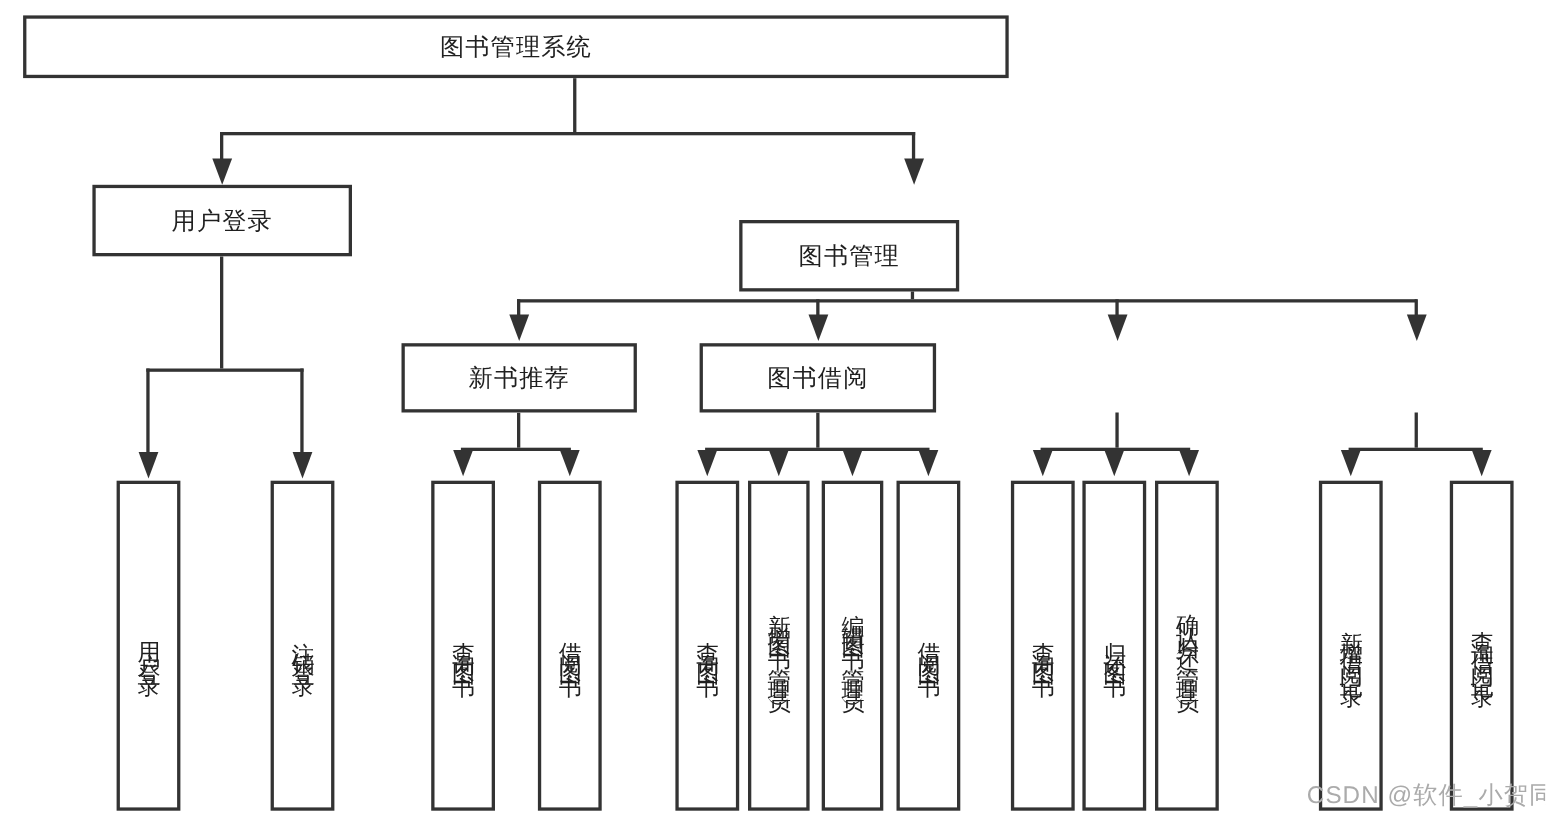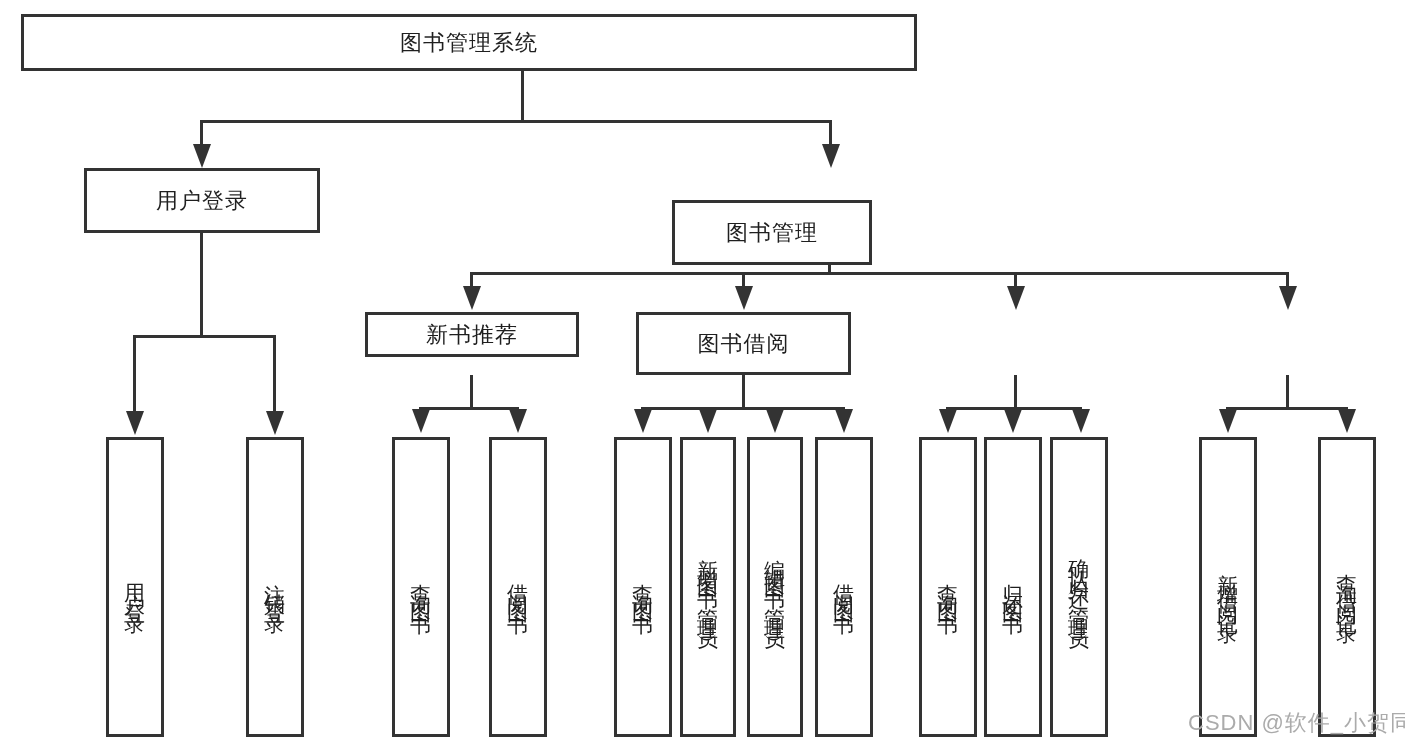--- a/index.html
+++ b/index.html
@@ -105,21 +105,21 @@
   <div class="hline" style="left:470px;top:272px;width:818px;"></div>
   <div class="vline" style="left:470px;top:272px;height:16px;"></div>
   <div class="arrow" style="left:463px;top:286px;"></div>
   <div class="vline" style="left:742px;top:272px;height:16px;"></div>
   <div class="arrow" style="left:735px;top:286px;"></div>
   <div class="vline" style="left:1014px;top:272px;height:16px;"></div>
   <div class="arrow" style="left:1007px;top:286px;"></div>
   <div class="vline" style="left:1286px;top:272px;height:16px;"></div>
   <div class="arrow" style="left:1279px;top:286px;"></div>
 
-  <div class="box" style="left:365px;top:312px;width:214px;height:45px;">
+  <div class="box" style="left:365px;top:312px;width:214px;height:63px;">
     <span>新书推荐</span>
   </div>
   <div class="box" style="left:636px;top:312px;width:215px;height:63px;">
     <span>图书借阅</span>
   </div>
 
   <div class="vline" style="left:470px;top:375px;height:32px;"></div>
   <div class="hline" style="left:419px;top:407px;width:100px;"></div>
   <div class="arrow" style="left:412px;top:409px;"></div>
   <div class="arrow" style="left:509px;top:409px;"></div>

